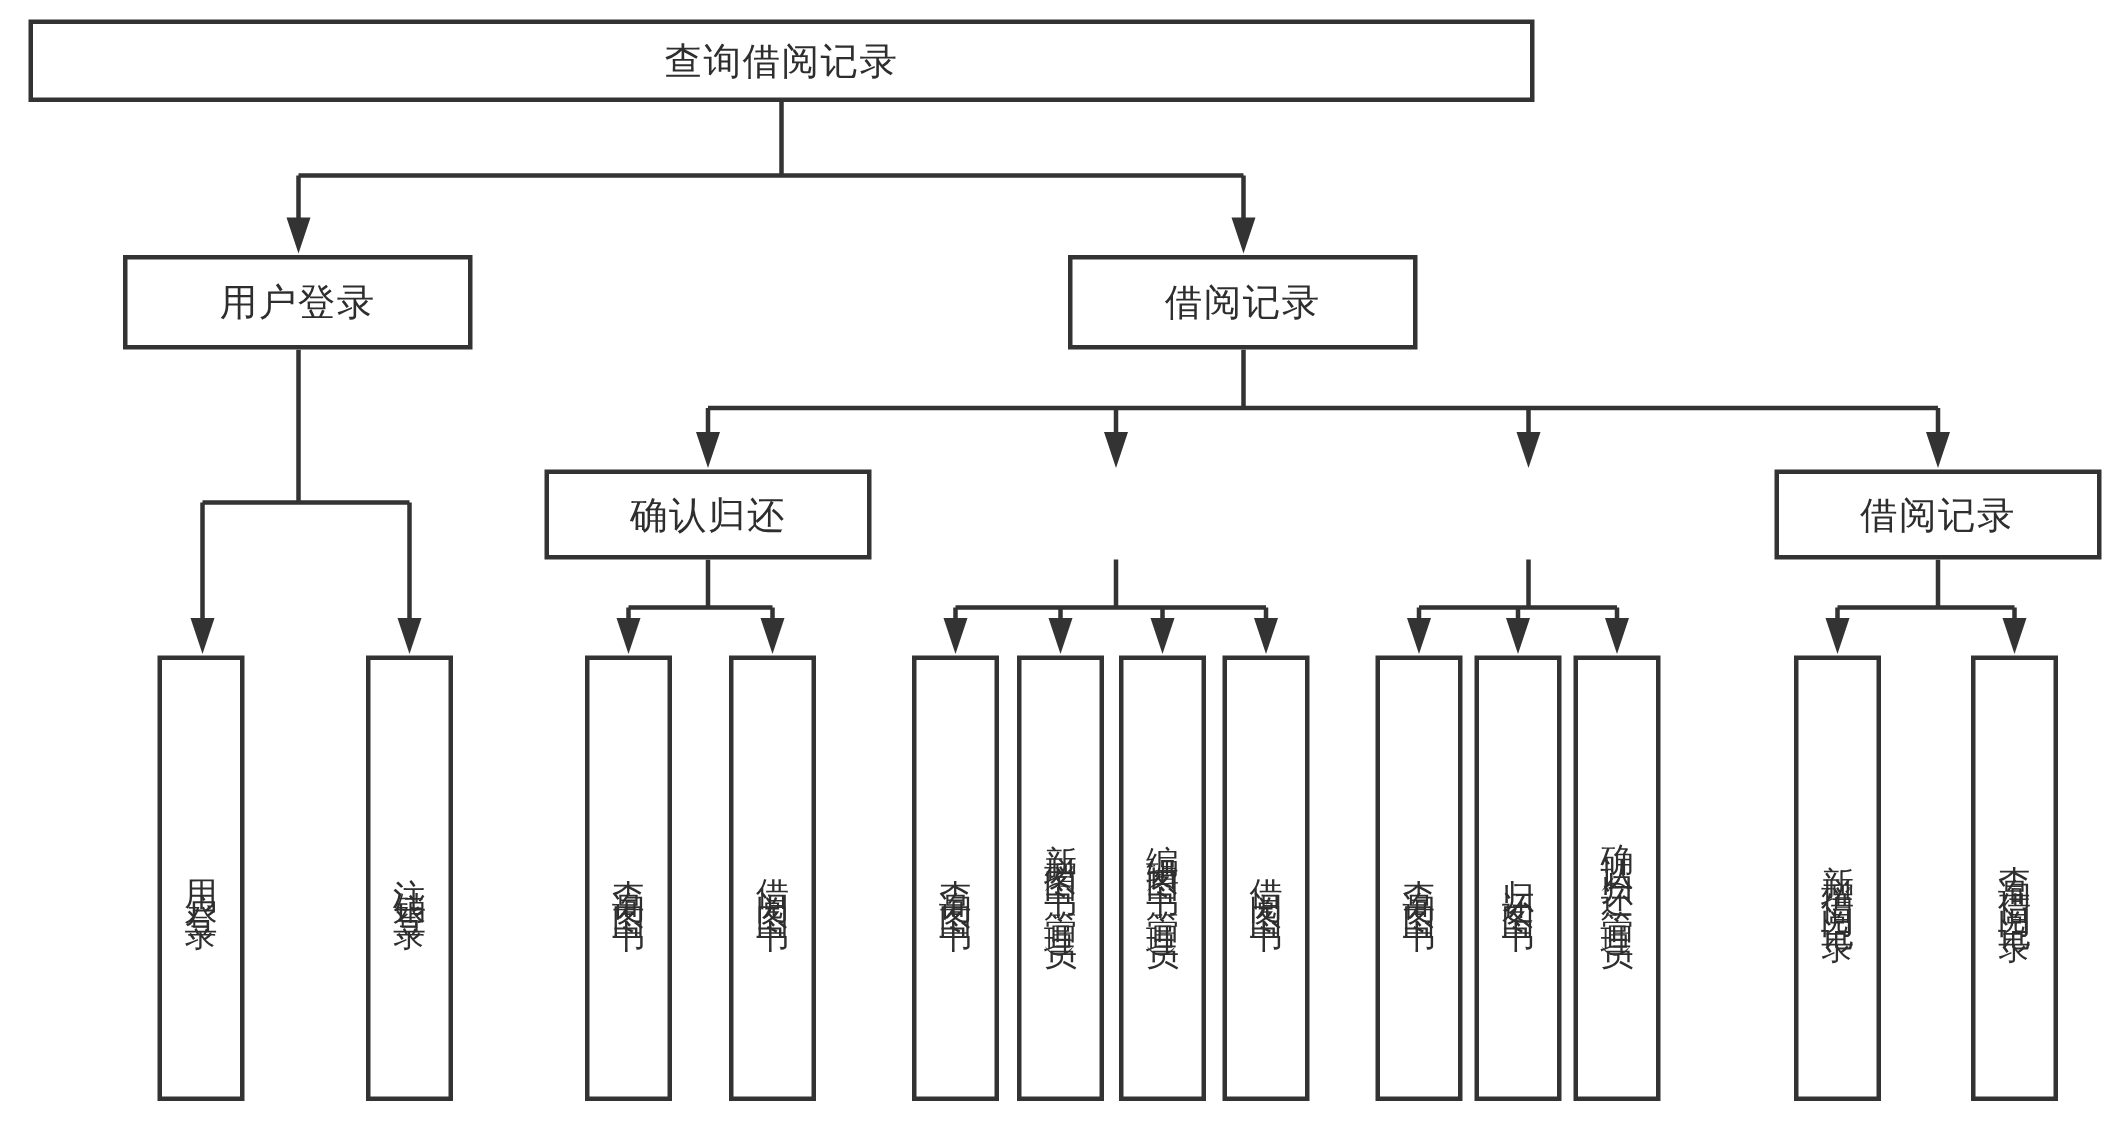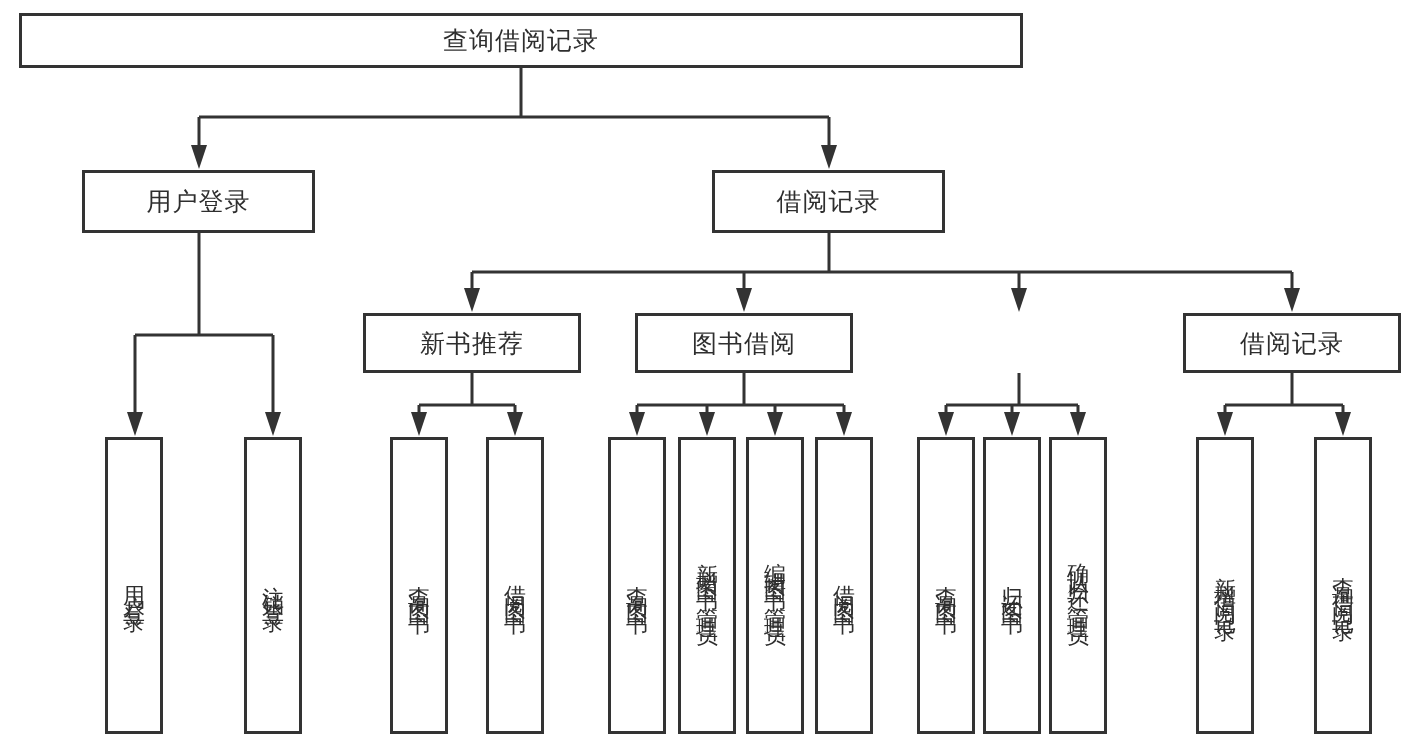--- a/index.html
+++ b/index.html
@@ -102,24 +102,21 @@
   </div>
 
   <div class="box h lvl2" style="left:82px">
     <span class="lbl">用户登录</span>
   </div>
   <div class="box h lvl2" style="left:712px">
     <span class="lbl">借阅记录</span>
   </div>
 
   <div class="box h lvl3" style="left:363px">
-    <span class="lbl">新书推荐</span>
-  </div>
-  <div class="box h lvl3" style="left:635px">
-    <span class="lbl">图书借阅</span>
+    <span class="lbl">确认归还</span>
   </div>
   <div class="box h lvl3" style="left:1183px">
     <span class="lbl">借阅记录</span>
   </div>
 
   <div class="box v leaf" style="left:105px">
     <span class="lbl">用户登录</span>
   </div>
   <div class="box v leaf" style="left:244px">
     <span class="lbl">注销登录</span>

